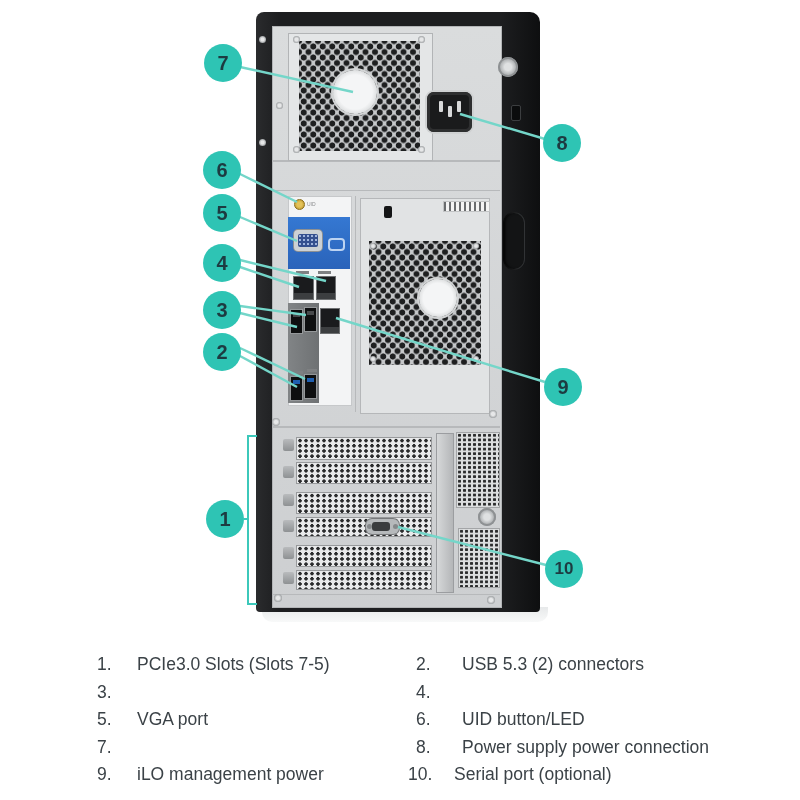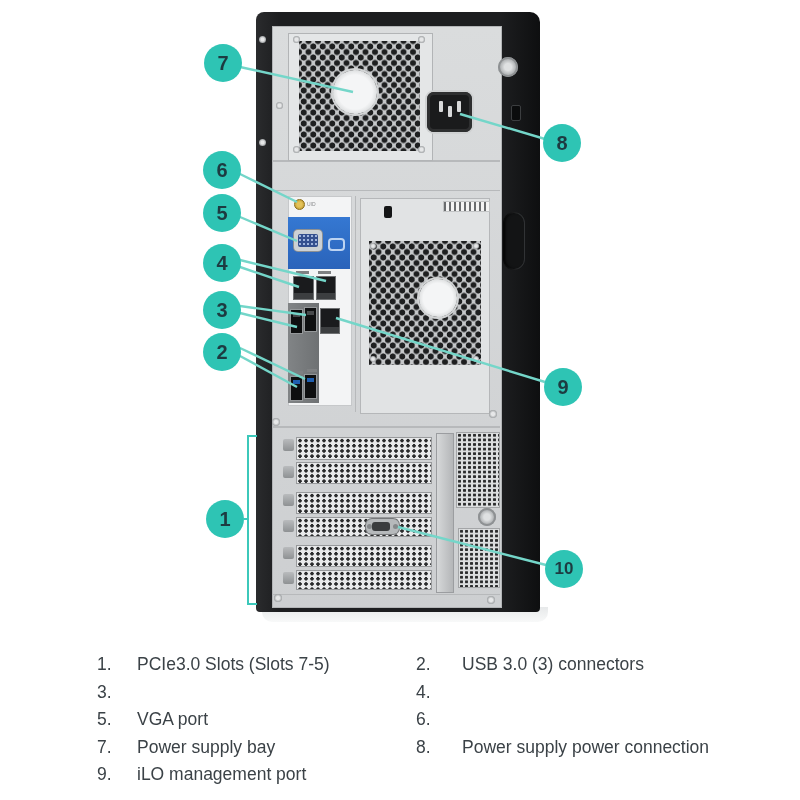--- a/index.html
+++ b/index.html
@@ -212,38 +212,42 @@
     </div>
     <div class="lrow">
       <span class="lnum">3.</span>
     </div>
     <div class="lrow">
       <span class="lnum">5.</span>
       <span>VGA port</span>
     </div>
     <div class="lrow">
       <span class="lnum">7.</span>
-      <span>Power supply bay</span>
     </div>
     <div class="lrow">
       <span class="lnum">9.</span>
-      <span>iLO management port</span>
+      <span>iLO management power</span>
     </div>
   </div>
 
   <div class="abs legend legend-right">
     <div class="lrow">
       <span class="lnum" style="padding-left:8px;">2.</span>
-      <span>USB 3.0 (3) connectors</span>
+      <span>USB 5.3 (2) connectors</span>
     </div>
     <div class="lrow">
       <span class="lnum" style="padding-left:8px;">4.</span>
     </div>
     <div class="lrow">
       <span class="lnum" style="padding-left:8px;">6.</span>
+      <span>UID button/LED</span>
     </div>
     <div class="lrow">
       <span class="lnum" style="padding-left:8px;">8.</span>
       <span>Power supply power connection</span>
     </div>
+    <div class="lrow">
+      <span class="lnum">10.</span>
+      <span>Serial port (optional)</span>
+    </div>
   </div>
 
 </div>
 
 </body></html>

